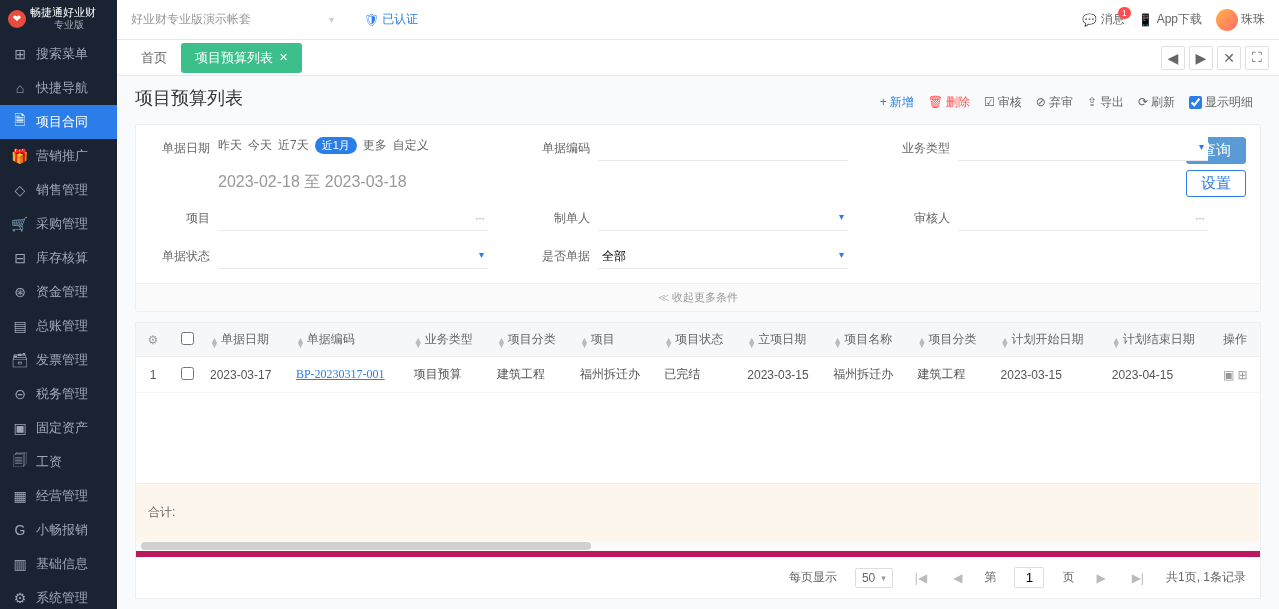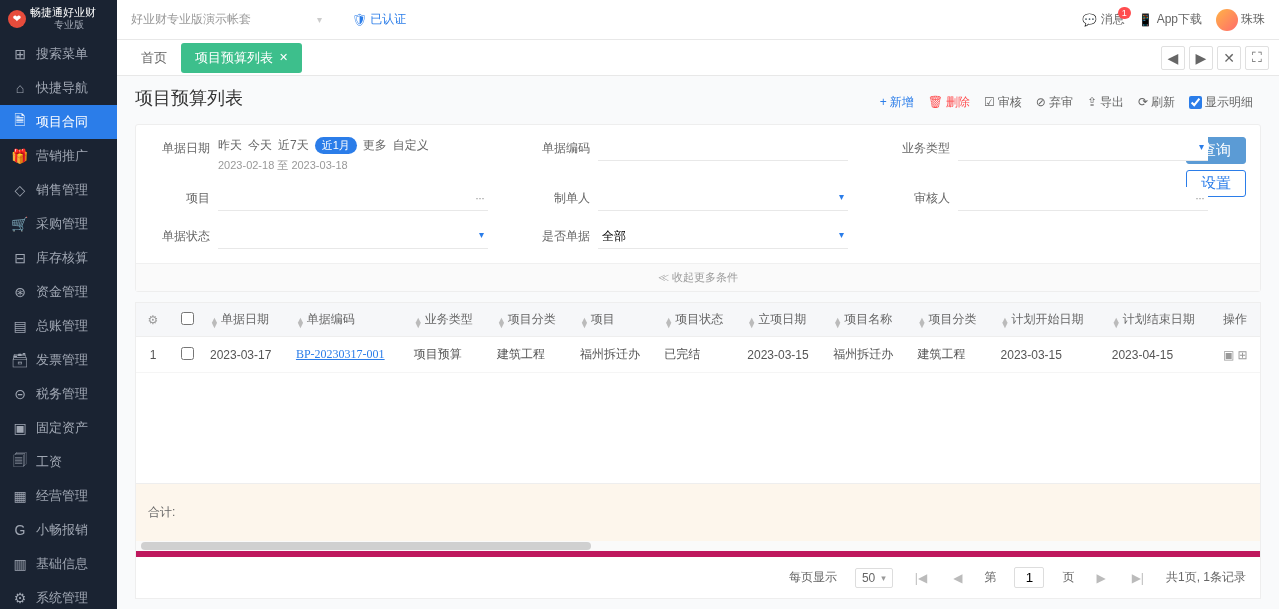--- a/index.html
+++ b/index.html
@@ -8,21 +8,21 @@
     .sidebar { width: 117px; background: #1a2332; color: #a0a7b3; display: flex; flex-direction: column; font-size: 13px; }
     .sidebar-logo { height: 40px; background: #1a2332; display: flex; align-items: center; padding: 5px 8px; }
     .logo-img { width: 18px; height: 18px; border-radius: 50%; background: #e74c3c; margin-right: 4px; display: flex; align-items: center; justify-content: center; color: #fff; font-size: 10px; }
     .logo-text { font-size: 11px; color: #fff; }
     .logo-sub { font-size: 10px; color: #a0a7b3; margin-left: 24px; margin-top: -2px; }
     .sidebar-item { display: flex; align-items: center; padding: 8px 12px; cursor: pointer; gap: 8px; }
     .sidebar-item.active { background: #2b7de9; color: #fff; }
     .sidebar-icon { width: 16px; height: 16px; display: inline-flex; align-items: center; justify-content: center; font-size: 14px; }
     .main { flex: 1; display: flex; flex-direction: column; background: #fff; overflow: hidden; }
     .topbar { height: 40px; display: flex; align-items: center; padding: 0 14px; border-bottom: 1px solid #e8e8e8; background: #fff; }
-    .account-select { color: #999; font-size: 12px; display: flex; align-items: center; gap: 6px; }
+    .account-select { color: #999; font-size: 12px; display: flex; align-items: center; gap: 18px; }
     .chevron-down { font-size: 10px; color: #ccc; margin-left: 60px; }
     .verified { color: #2b7de9; font-size: 12px; margin-left: 30px; display: flex; align-items: center; gap: 3px; }
     .topbar-right { margin-left: auto; display: flex; align-items: center; gap: 14px; font-size: 12px; color: #666; }
     .topbar-item { display: flex; align-items: center; gap: 3px; cursor: pointer; position: relative; }
     .badge { position: absolute; top: -4px; right: -6px; background: #ff4d4f; color: #fff; font-size: 9px; border-radius: 8px; padding: 0 4px; line-height: 12px; }
     .avatar { width: 22px; height: 22px; border-radius: 50%; background: linear-gradient(135deg, #ffb347, #ff6b6b); }
     .tabbar { height: 36px; display: flex; align-items: center; padding: 0 10px; border-bottom: 1px solid #e8e8e8; background: #fff; position: relative; }
     .tab { padding: 6px 14px; font-size: 13px; color: #666; cursor: pointer; border-radius: 3px; display: flex; align-items: center; gap: 6px; }
     .tab.active { background: #3dbf8c; color: #fff; }
     .tab-close { font-size: 11px; }
@@ -36,21 +36,21 @@
     .toolbar-item.danger { color: #ff4d4f; }
     .checkbox-sm { width: 13px; height: 13px; accent-color: #2b7de9; }
     .filter-panel { background: #fff; border: 1px solid #eee; border-radius: 3px; padding: 12px 18px 0; margin-top: 6px; position: relative; }
     .filter-row { display: flex; gap: 20px; margin-bottom: 14px; font-size: 12px; }
     .filter-group { display: flex; align-items: flex-start; gap: 8px; }
     .filter-label { width: 56px; text-align: right; color: #666; padding-top: 3px; }
     .filter-value { display: flex; flex-direction: column; }
     .date-presets { display: flex; gap: 6px; align-items: center; }
     .preset { color: #666; cursor: pointer; font-size: 12px; }
     .preset.active { background: #2b7de9; color: #fff; padding: 1px 7px; border-radius: 9px; font-size: 11px; }
-    .date-range { color: #999; font-size: 11px; margin-top: 4px; }
+    .date-range { color: #999; font-size: 16px; margin-top: 18px; }
     .filter-input { width: 250px; height: 24px; border: none; border-bottom: 1px solid #e8e8e8; font-size: 12px; padding: 0 20px 0 4px; position: relative; }
     .filter-input-wrap { position: relative; }
     .input-arrow { position: absolute; right: 4px; top: 4px; color: #2b7de9; font-size: 10px; cursor: pointer; }
     .input-more { position: absolute; right: 4px; top: 4px; color: #999; font-size: 12px; cursor: pointer; letter-spacing: -1px; }
     .collapse-bar { text-align: center; font-size: 11px; color: #999; padding: 6px; cursor: pointer; background: #fafafa; border-top: 1px solid #f0f0f0; margin: 0 -18px; }
     .action-btns { position: absolute; right: 14px; top: 12px; display: flex; flex-direction: column; gap: 6px; }
     .btn { padding: 3px 14px; font-size: 15px; border-radius: 3px; cursor: pointer; border: 1px solid; text-align: center; }
     .btn-primary { background: #5b9bd5; color: #fff; border-color: #5b9bd5; }
     .btn-outline { background: #fff; color: #2b7de9; border-color: #2b7de9; }
     .table-container { flex: 1; background: #fff; margin-top: 10px; border: 1px solid #eee; display: flex; flex-direction: column; overflow: hidden; }

